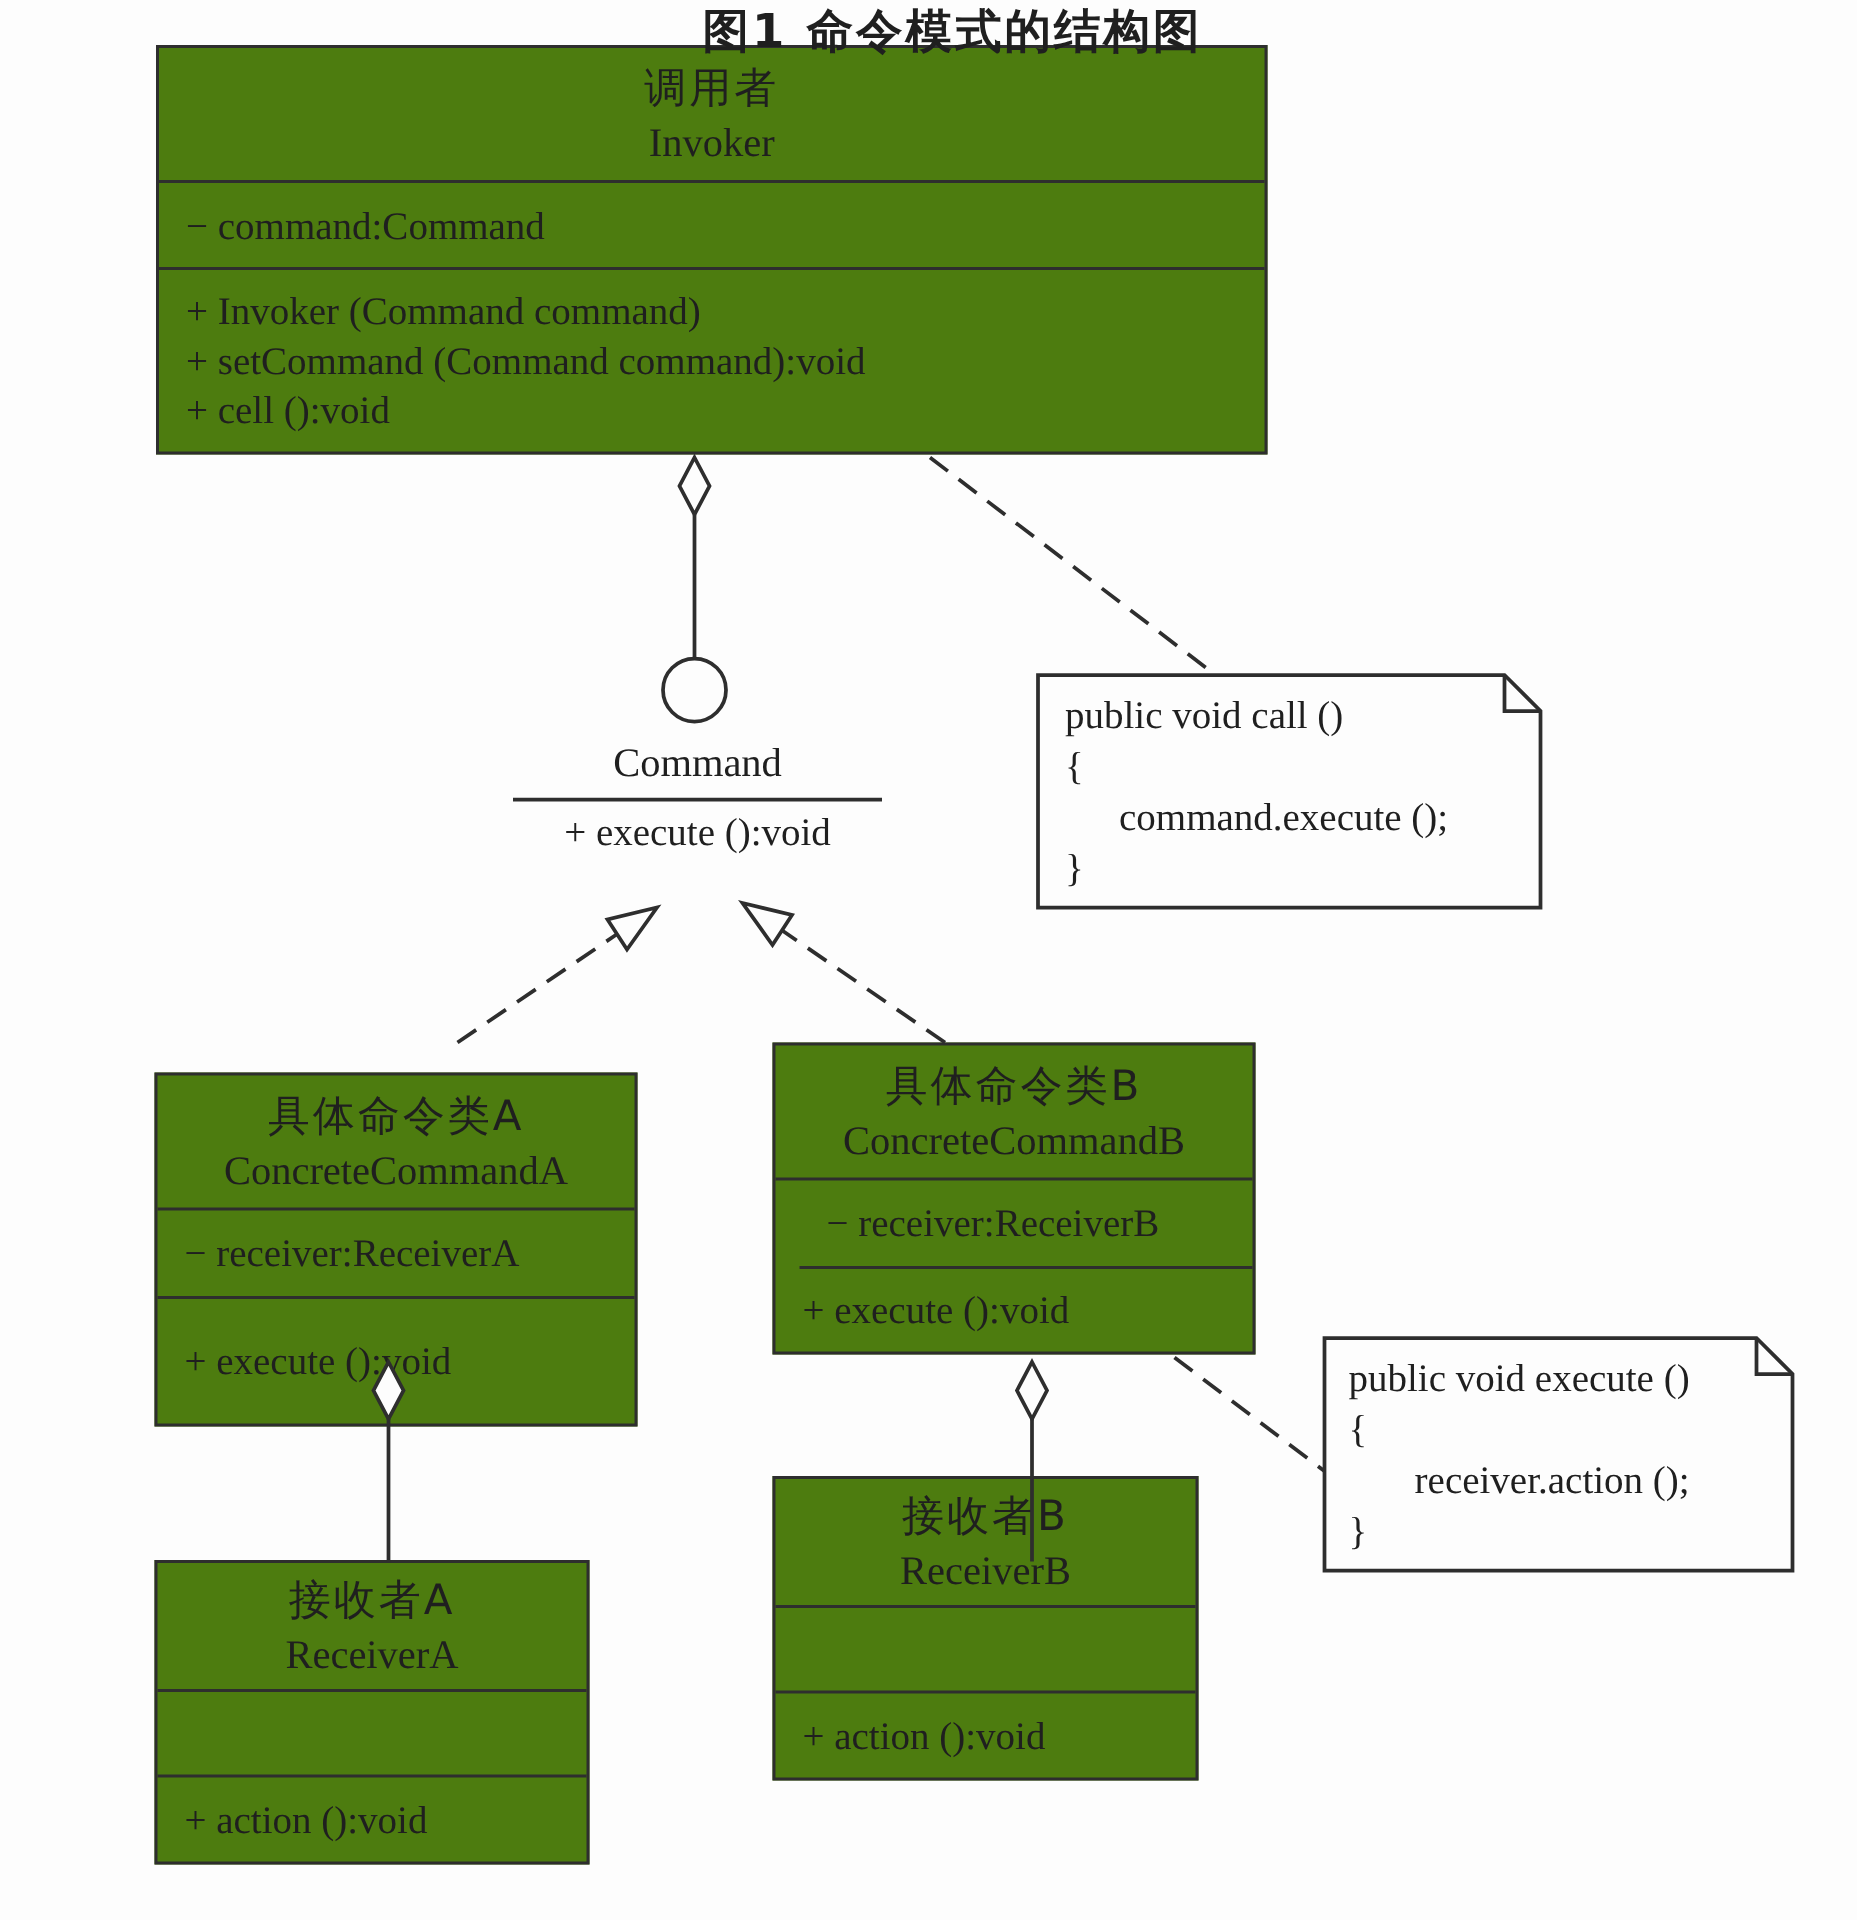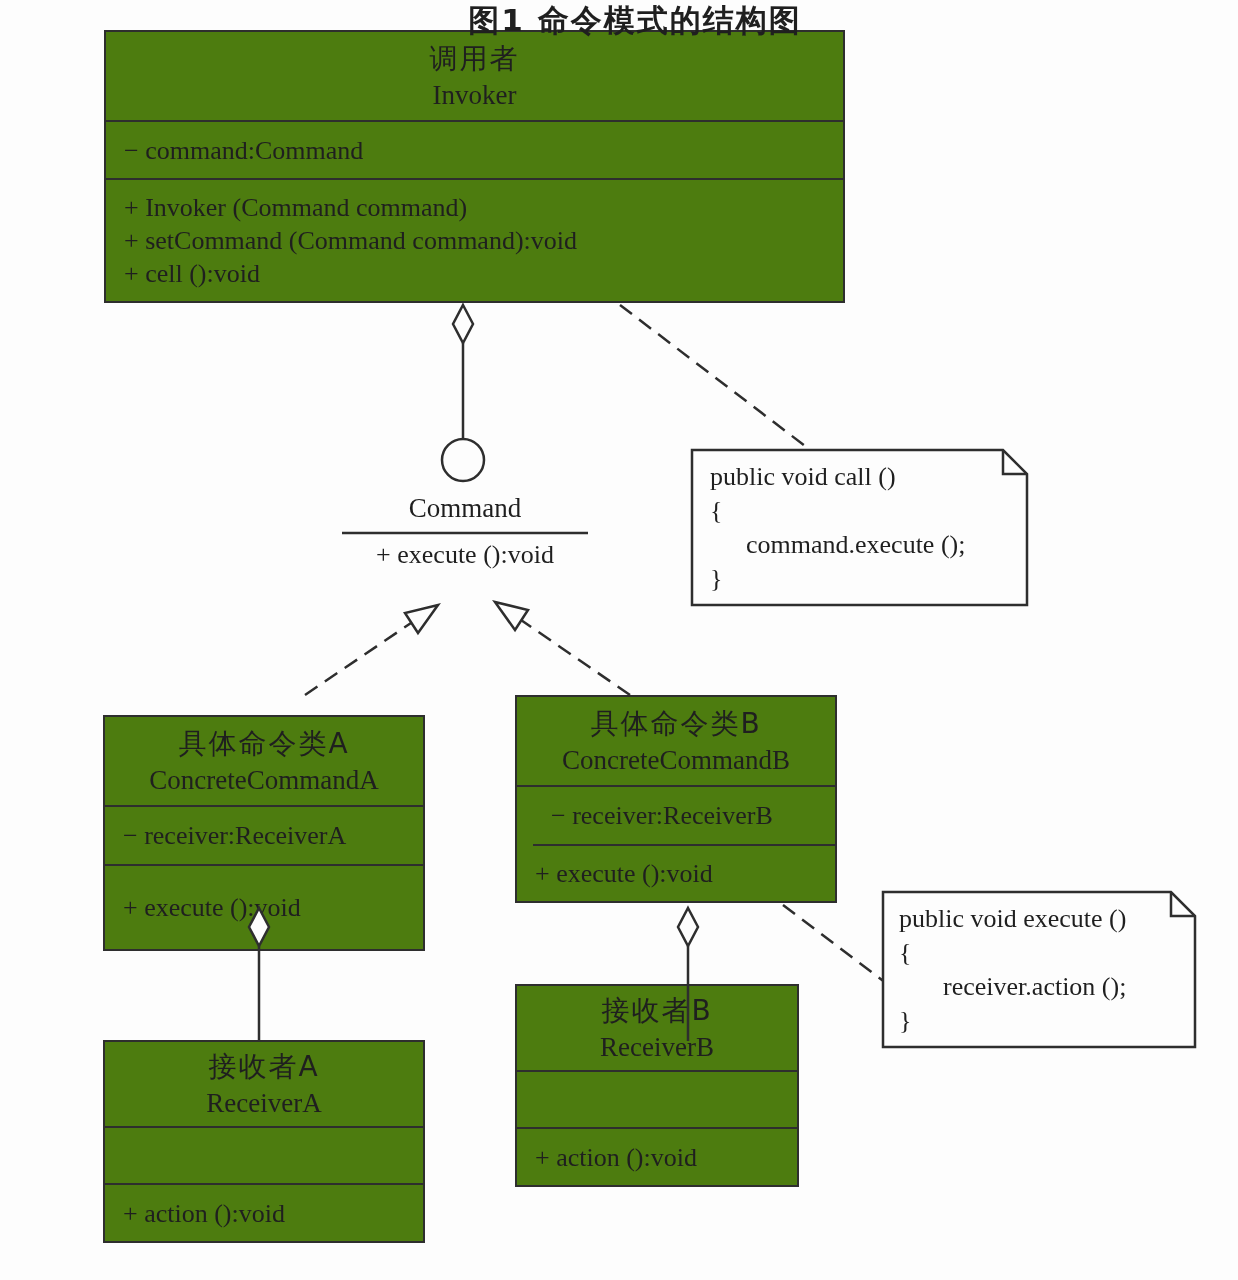--- a/index.html
+++ b/index.html
@@ -74,21 +74,21 @@
       <div class="title-en">ConcreteCommandB</div>
     </div>
     <div class="sec bordered members" style="height:59px;margin-left:16px;">
       <div class="member">− receiver:ReceiverB</div>
     </div>
     <div class="sec members" style="flex:1;">
       <div class="member">+ execute ():void</div>
     </div>
   </div>
 
-  <div class="uml-class" style="left:103px; top:1040px; width:322px; height:203px;">
+  <div class="uml-class" style="left:103px; top:1040px; width:290px; height:203px;">
     <div class="sec bordered title-sec" style="height:86px;">
       <div class="title-cn">接收者A</div>
       <div class="title-en">ReceiverA</div>
     </div>
     <div class="sec bordered members" style="height:57px;"></div>
     <div class="sec members" style="flex:1;">
       <div class="member">+ action ():void</div>
     </div>
   </div>
 

